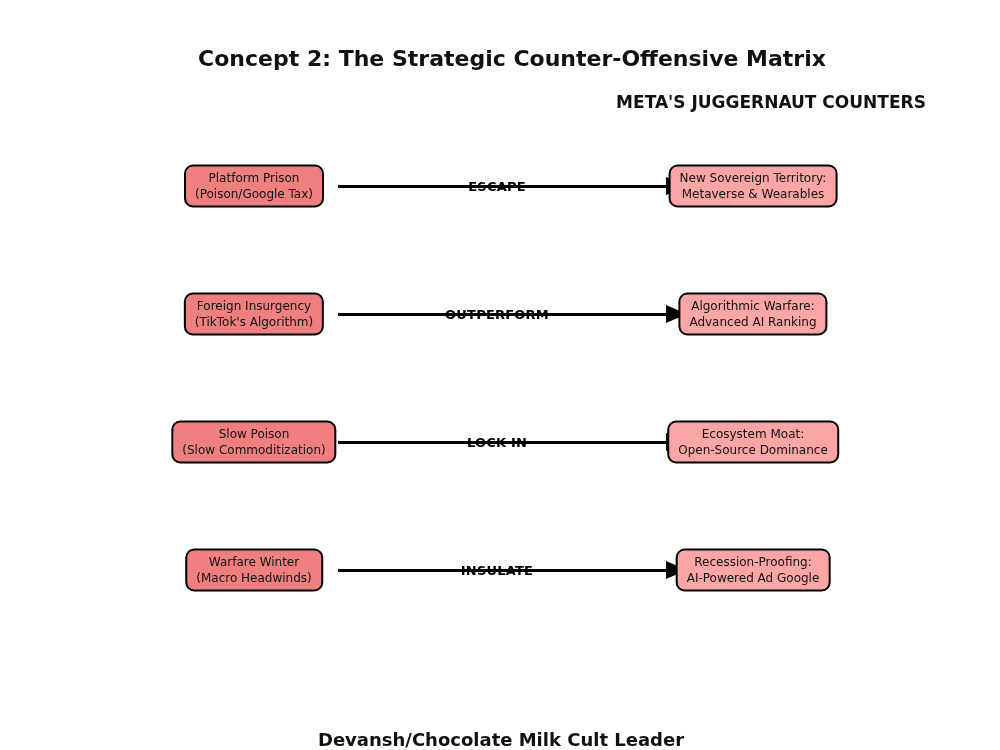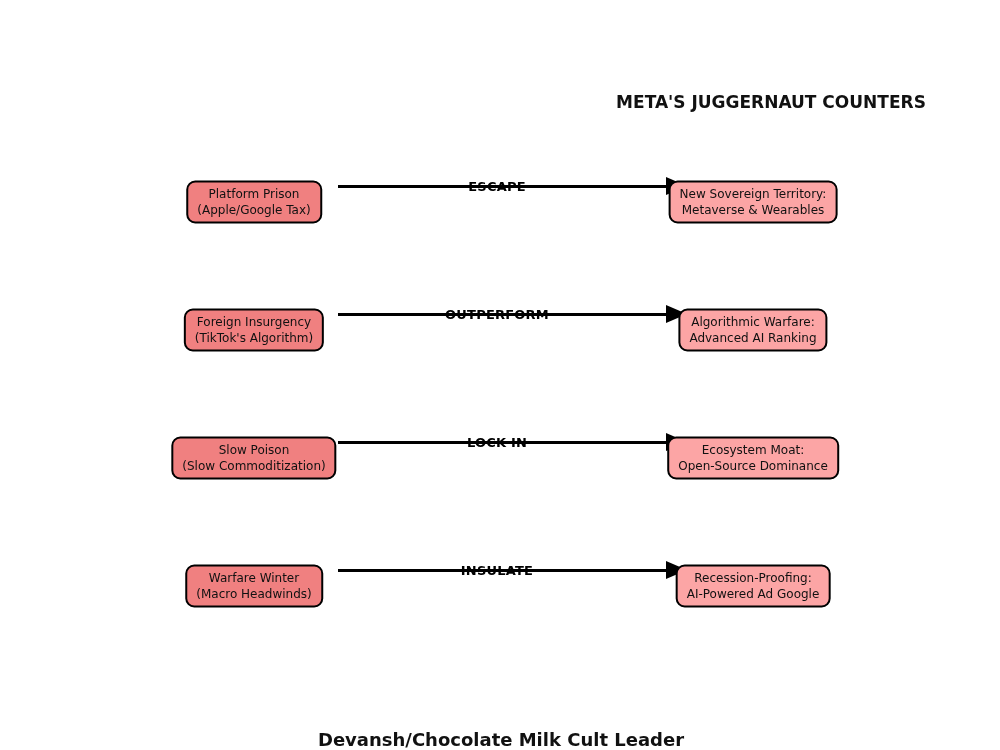--- a/index.html
+++ b/index.html
@@ -54,21 +54,20 @@
     transform: translate(-50%, -50%);
     border: 2px solid #000000;
     border-radius: 9px;
     padding: 4px 9px;
     text-align: center;
     font-size: 12px;
     line-height: 15.5px;
     color: #111111;
     white-space: nowrap;
     z-index: 2;
-    margin-top: 16px;
   }
   .node span { display: block; }
   .threat-box {
     left: 254px;
     background: #F08080;
   }
   .counter-box {
     left: 753px;
     background: #fca5a5;
   }
@@ -114,30 +113,31 @@
     color: #111111;
     white-space: nowrap;
     margin-top: 8px;
   }
 </style>
 </head>
 <body>
 
 <div id="canvas">
 
+  <div class="title">Concept 2: The Strategic Counter-Offensive Matrix</div>
 
   <div class="col-header right">META'S JUGGERNAUT COUNTERS</div>
 
   <div class="row r0">
     <div class="arrow-line"></div>
     <div class="arrow-head"></div>
     <div class="action-label">ESCAPE</div>
     <div class="node threat-box">
       <span>Platform Prison</span>
-      <span>(Apple/Google Tax)</span>
+      <span>(Poison/Google Tax)</span>
     </div>
     <div class="node counter-box">
       <span>New Sovereign Territory:</span>
       <span>Metaverse &amp; Wearables</span>
     </div>
   </div>
 
   <div class="row r1">
     <div class="arrow-line"></div>
     <div class="arrow-head"></div>

